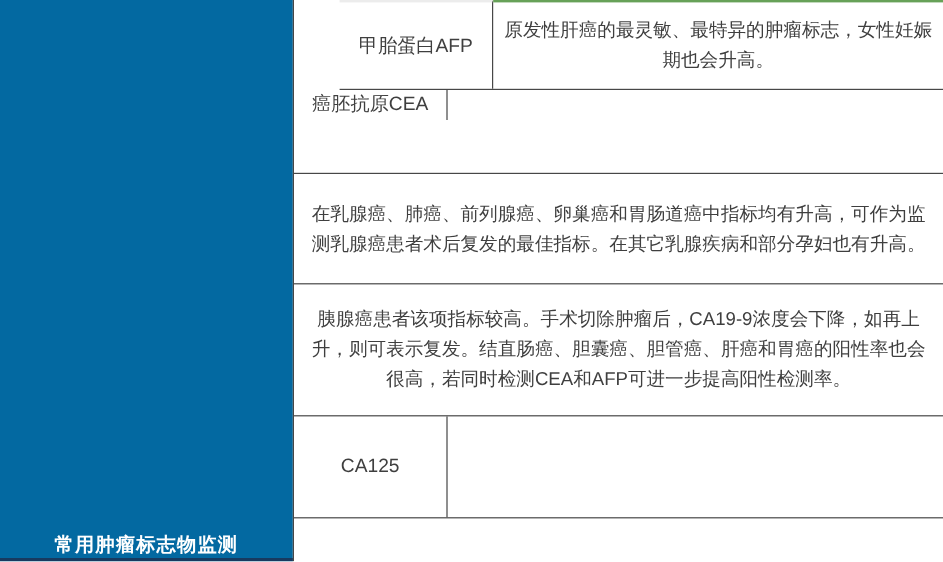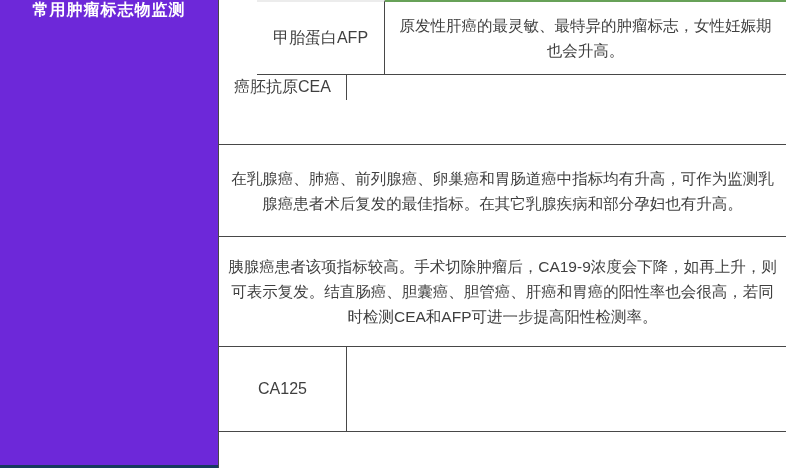--- a/index.html
+++ b/index.html
@@ -7,24 +7,24 @@
 
   .container {
     width:786px; height:468px;
     display:flex;
     background:#ffffff;
     overflow:hidden;
   }
 
   
   .left-panel {
-    width:218px;
-    background:#6d28d9;
+    width:244px;
+    background:#0369a1;
     border-bottom:3px solid #173a60;
-    display:flex; align-items:flex-start; justify-content:center;
+    display:flex; align-items:flex-end; justify-content:center;
     flex-shrink:0;
   }
   .left-panel .title {
     color:#ffffff;
     font-weight:bold;
     font-size:16px;
     letter-spacing:1px;
     white-space:nowrap;
   }
 

